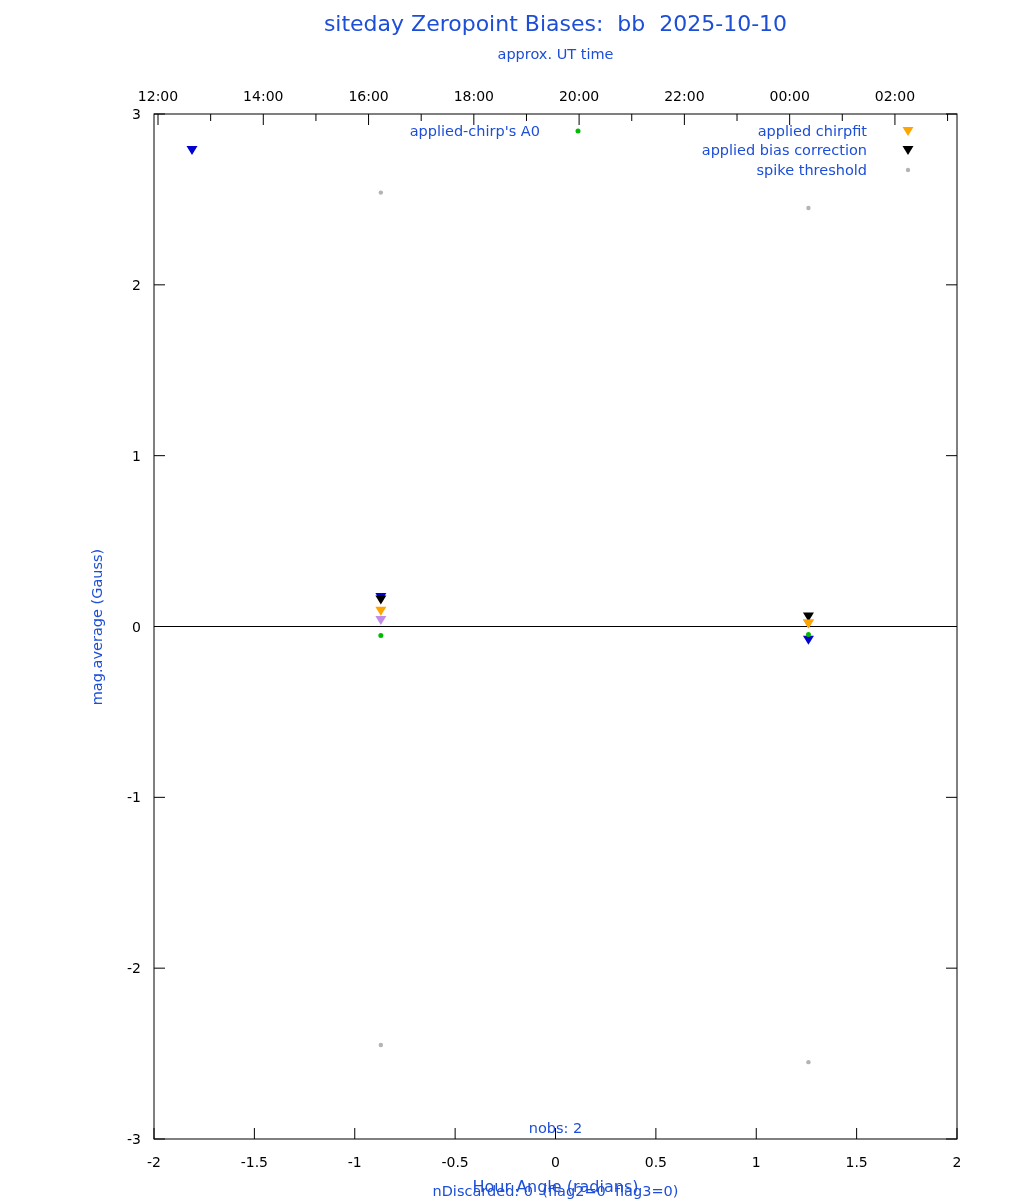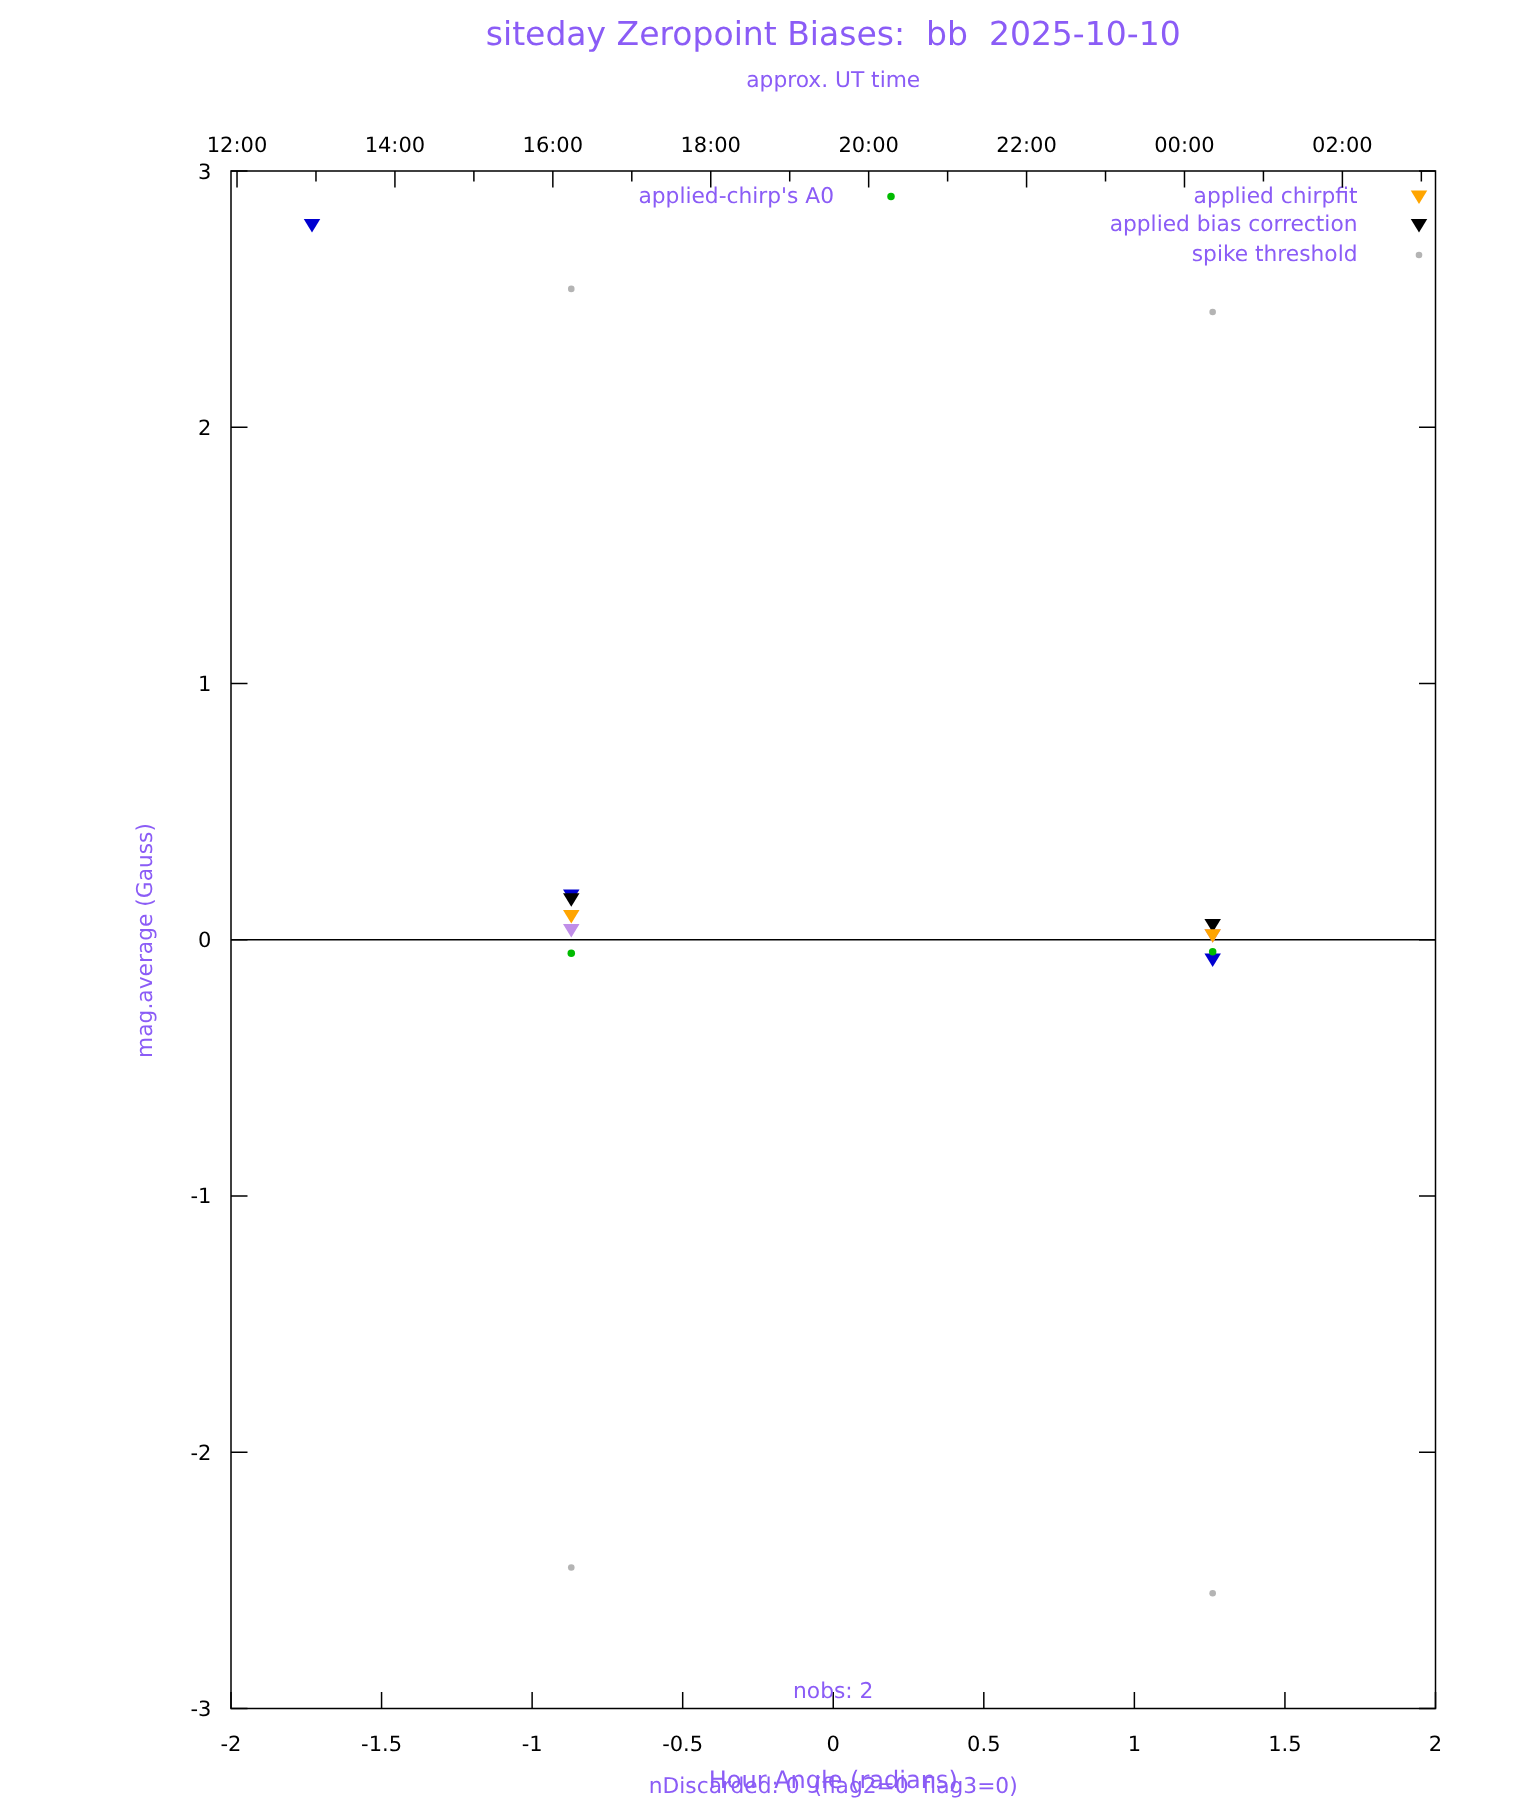--- a/index.html
+++ b/index.html
@@ -1,29 +1,29 @@
 <!DOCTYPE html>
 <html><head>
 <meta charset="utf-8">
 <style>
   html,body{margin:0;padding:0;background:#fff;}
   .canvas{position:relative;width:1024px;height:1200px;background:#ffffff;
-          font-family:"DejaVu Sans",sans-serif;color:#8b5cf6;overflow:hidden;}
+          font-family:"DejaVu Sans",sans-serif;color:#1d4ed8;overflow:hidden;}
   .title{position:absolute;left:154px;top:11px;width:803px;text-align:center;
          font-size:22px;font-weight:normal;white-space:pre;}
   .x2label{position:absolute;left:154px;top:46px;width:803px;text-align:center;font-size:14.5px;}
   .xlabel{position:absolute;left:154px;top:1177px;width:803px;text-align:center;font-size:16px;}
   .ylabel{position:absolute;left:97px;top:627px;transform:translate(-50%,-50%) rotate(-90deg);
           font-size:14.5px;white-space:nowrap;}
   .notes{position:absolute;left:154px;top:1076px;width:803px;text-align:center;
          font-size:14.5px;line-height:21px;white-space:pre;}
   svg.plot{position:absolute;left:0;top:0;}
-  .legend-col{position:absolute;display:flex;flex-direction:column;margin-left:16px;}
+  .legend-col{position:absolute;display:flex;flex-direction:column;}
   .legend-col.c1{left:154px;top:121px;width:462px;}
-  .legend-col.c2{left:527px;top:121px;width:443px;justify-content:space-between;}
+  .legend-col.c2{left:505px;top:121px;width:443px;justify-content:space-between;}
   .lrow{display:flex;align-items:center;height:19.5px;}
   .ltext{flex:1;text-align:right;font-size:14.5px;white-space:pre;}
   .c1 .lmark{width:76px;display:flex;justify-content:center;align-items:center;}
   .c2 .lmark{width:81px;display:flex;justify-content:center;align-items:center;}
 </style>
 </head>
 <body>
 
 <div class="canvas">
   <div class="title">siteday Zeropoint Biases:  bb  2025-10-10</div>

